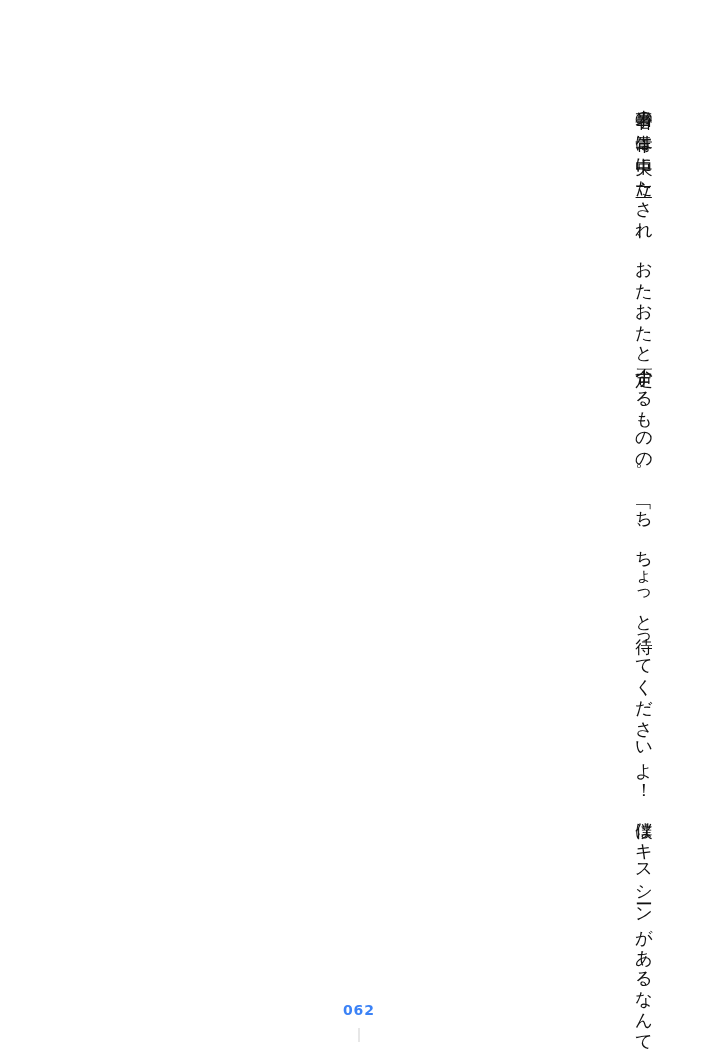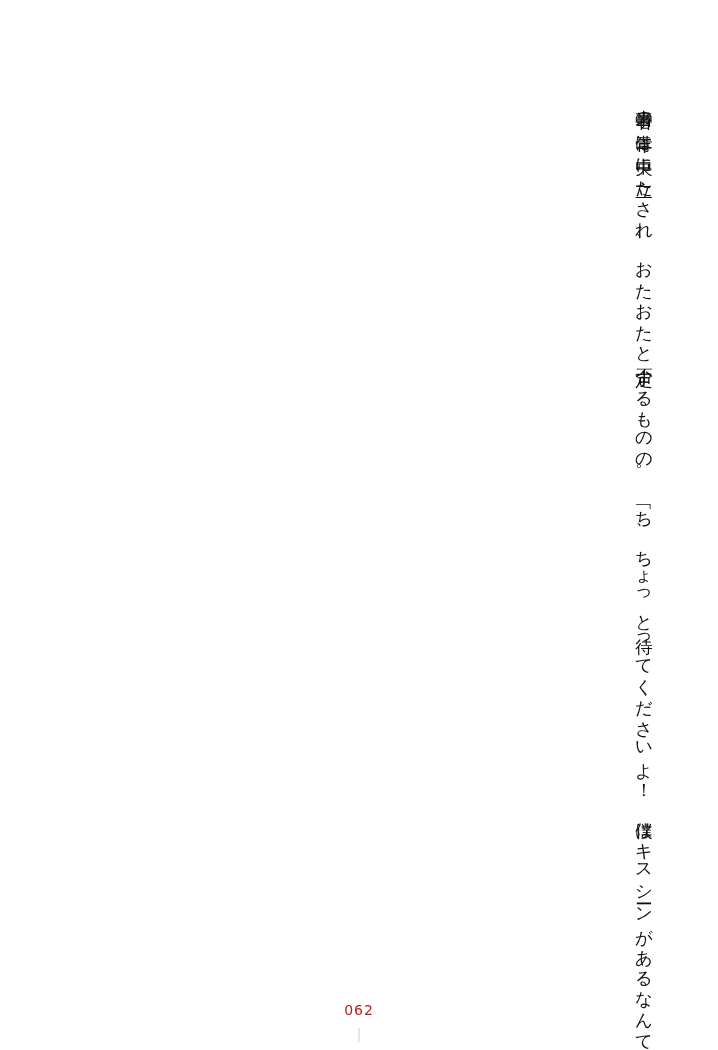--- a/index.html
+++ b/index.html
@@ -48,21 +48,22 @@
   }
   .folio {
     position: absolute;
     bottom: 32px;
     left: 0;
     right: 0;
     text-align: center;
     font-family: "DejaVu Sans", "Liberation Sans", sans-serif;
     font-size: 14px;
     letter-spacing: 1px;
-    color: #b91c1c;
+    color: #3b82f6;
+    font-weight: bold;
   }
   .spine-mark {
     position: absolute;
     bottom: 8px;
     left: 50%;
     transform: translateX(-50%);
     width: 1px;
     height: 14px;
     background: #cfcfcf;
   }

